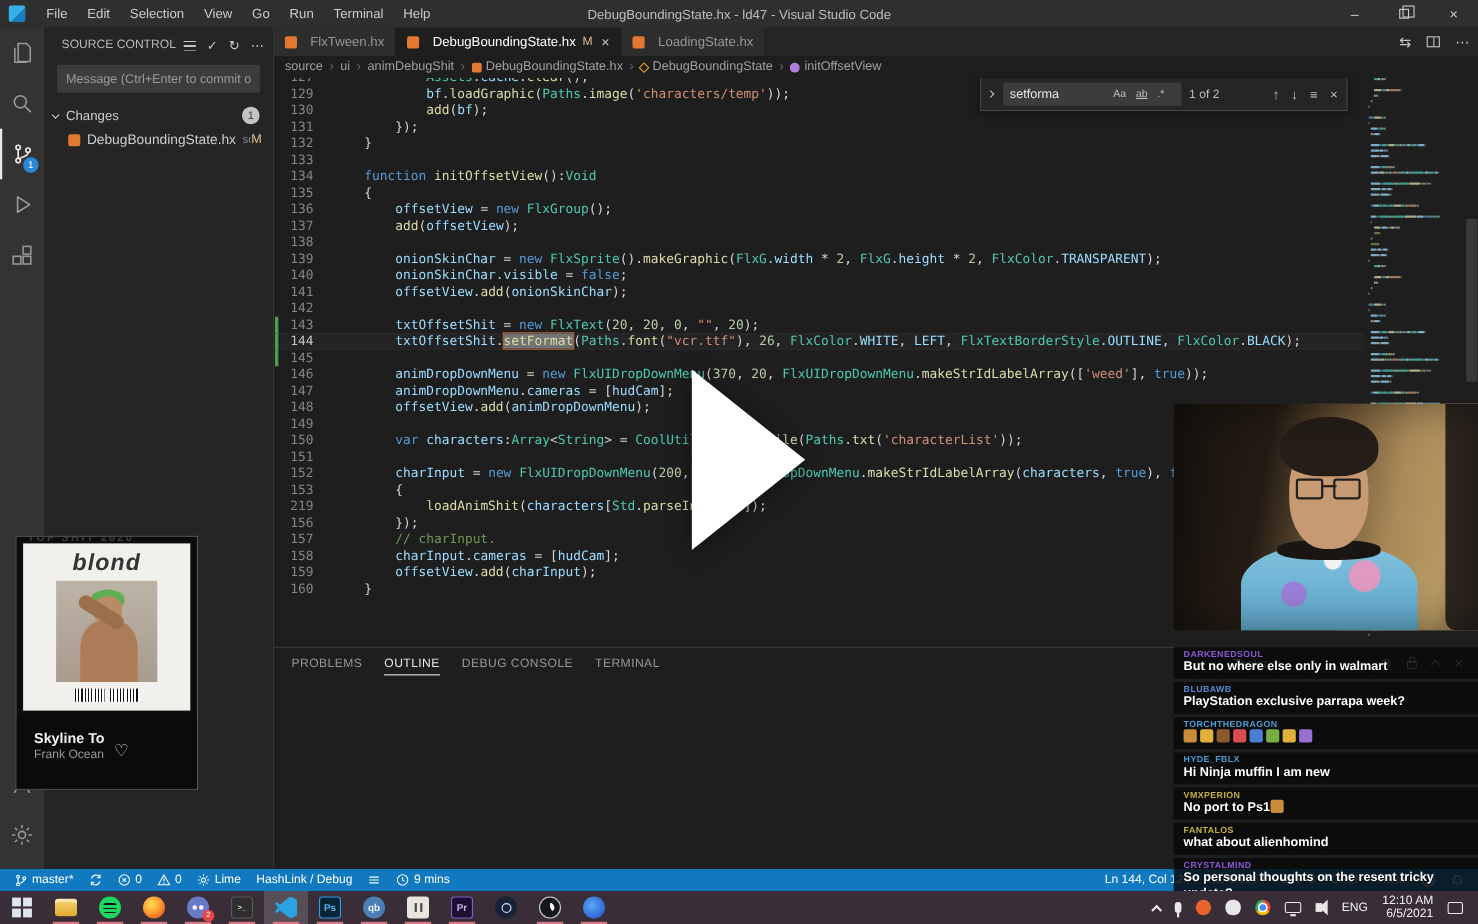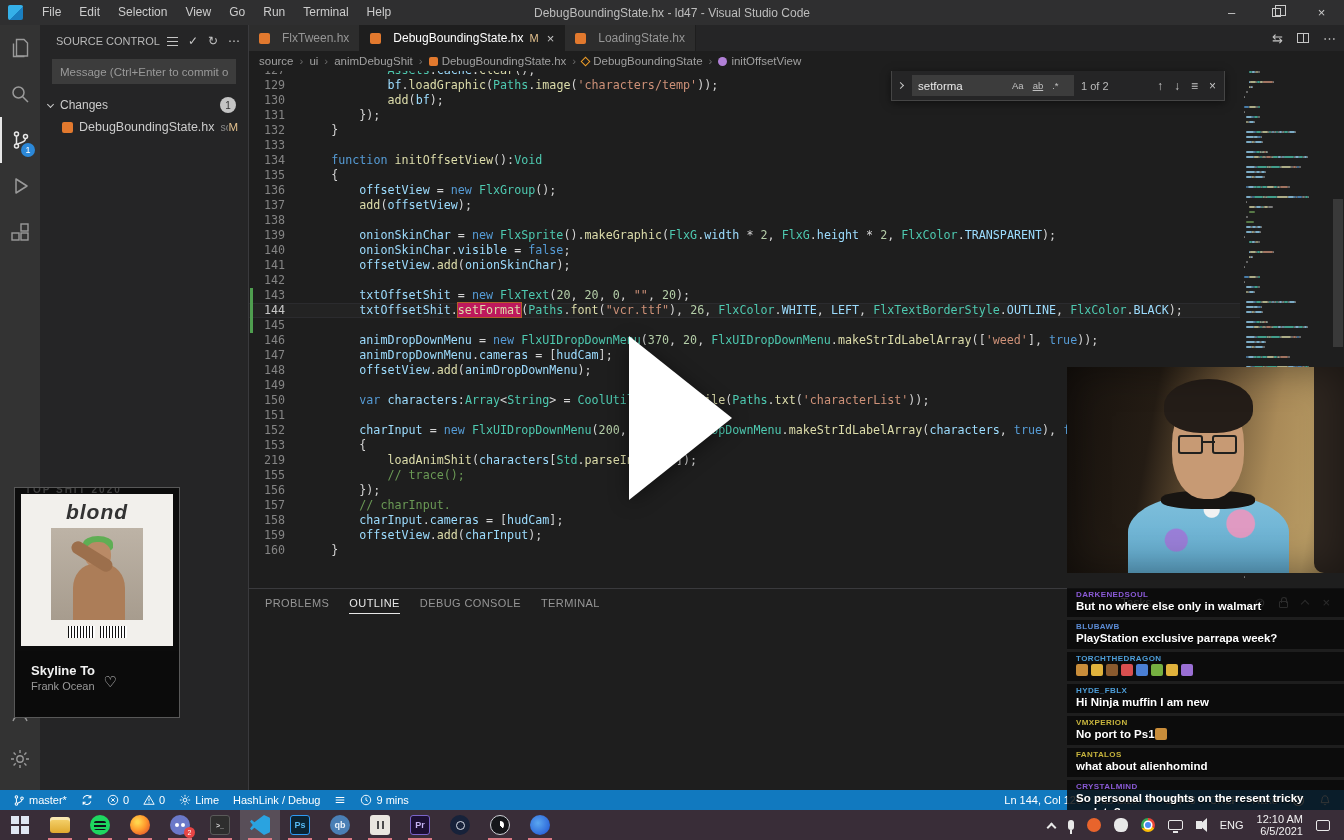--- a/index.html
+++ b/index.html
@@ -70,21 +70,21 @@
   .code-rows{margin-top:-8px}
   .code-row{display:flex;position:relative;height:15px;white-space:pre;
     font-family:"DejaVu Sans Mono",monospace;font-size:11.7px;line-height:15px}
   .ln{flex:none;width:36px;padding-right:0;text-align:right;color:#858585}
   .ln-cur{color:#c6c6c6}
   .code-text{margin-left:18px}
   .code-row.cur{background:rgba(120,120,120,.07);box-shadow:inset 0 1px 0 #2b2b2e,inset 0 -1px 0 #2b2b2e}
   .code-row.mod::before{content:'';position:absolute;left:1px;top:0;bottom:0;width:3px;background:#4f9e4f}
   .tk-p{color:#d4d4d4}.tk-k{color:#569cd6}.tk-t{color:#4ec9b0}.tk-f{color:#dcdcaa}
   .tk-v{color:#9cdcfe}.tk-s{color:#ce9178}.tk-n{color:#b5cea8}.tk-c{color:#6a9955}
-  .tk-hl{background:#be185d;box-shadow:0 0 0 1px #b15f2a}
+  .tk-hl{background:#737373;box-shadow:0 0 0 1px #b15f2a}
 
   
   .minimap{position:absolute;right:12px;top:46px;width:90px;height:517px;overflow:hidden;opacity:.75}
   .mm-row{display:flex;height:3px;margin-bottom:2px}
   .mm-seg{height:2px;border-radius:1px;flex:none}
   .mm-sp{height:2px;flex:none}
   .scrollbar{position:absolute;right:0;top:46px;width:12px;height:517px}
   .scroll-thumb{position:absolute;left:1px;right:1px;top:128px;height:148px;background:rgba(121,121,121,.3)}
 
   
@@ -411,21 +411,20 @@
           <div class="code-row mod"><span class="ln">145</span><span class="code-text"></span></div>
           <div class="code-row"><span class="ln">146</span><span class="code-text"><span class="tk-p">        </span><span class="tk-v">animDropDownMenu</span><span class="tk-p"> = </span><span class="tk-k">new</span><span class="tk-p"> </span><span class="tk-t">FlxUIDropDownMenu</span><span class="tk-p">(</span><span class="tk-n">370</span><span class="tk-p">, </span><span class="tk-n">20</span><span class="tk-p">, </span><span class="tk-t">FlxUIDropDownMenu</span><span class="tk-p">.</span><span class="tk-f">makeStrIdLabelArray</span><span class="tk-p">([</span><span class="tk-s">'weed'</span><span class="tk-p">], </span><span class="tk-k">true</span><span class="tk-p">));</span></span></div>
           <div class="code-row"><span class="ln">147</span><span class="code-text"><span class="tk-p">        </span><span class="tk-v">animDropDownMenu</span><span class="tk-p">.</span><span class="tk-v">cameras</span><span class="tk-p"> = [</span><span class="tk-v">hudCam</span><span class="tk-p">];</span></span></div>
           <div class="code-row"><span class="ln">148</span><span class="code-text"><span class="tk-p">        </span><span class="tk-v">offsetView</span><span class="tk-p">.</span><span class="tk-f">add</span><span class="tk-p">(</span><span class="tk-v">animDropDownMenu</span><span class="tk-p">);</span></span></div>
           <div class="code-row"><span class="ln">149</span><span class="code-text"></span></div>
           <div class="code-row"><span class="ln">150</span><span class="code-text"><span class="tk-p">        </span><span class="tk-k">var</span><span class="tk-p"> </span><span class="tk-v">characters</span><span class="tk-p">:</span><span class="tk-t">Array</span><span class="tk-p">&lt;</span><span class="tk-t">String</span><span class="tk-p">&gt; = </span><span class="tk-t">CoolUtil</span><span class="tk-p">.</span><span class="tk-f">coolTextFile</span><span class="tk-p">(</span><span class="tk-t">Paths</span><span class="tk-p">.</span><span class="tk-f">txt</span><span class="tk-p">(</span><span class="tk-s">'characterList'</span><span class="tk-p">));</span></span></div>
           <div class="code-row"><span class="ln">151</span><span class="code-text"></span></div>
           <div class="code-row"><span class="ln">152</span><span class="code-text"><span class="tk-p">        </span><span class="tk-v">charInput</span><span class="tk-p"> = </span><span class="tk-k">new</span><span class="tk-p"> </span><span class="tk-t">FlxUIDropDownMenu</span><span class="tk-p">(</span><span class="tk-n">200</span><span class="tk-p">, </span><span class="tk-n">20</span><span class="tk-p">, </span><span class="tk-t">FlxUIDropDownMenu</span><span class="tk-p">.</span><span class="tk-f">makeStrIdLabelArray</span><span class="tk-p">(</span><span class="tk-v">characters</span><span class="tk-p">, </span><span class="tk-k">true</span><span class="tk-p">), </span><span class="tk-k">function</span><span class="tk-p">(str:</span><span class="tk-t">String</span><span class="tk-p">)</span></span></div>
           <div class="code-row"><span class="ln">153</span><span class="code-text"><span class="tk-p">        {</span></span></div>
           <div class="code-row"><span class="ln">219</span><span class="code-text"><span class="tk-p">            </span><span class="tk-f">loadAnimShit</span><span class="tk-p">(</span><span class="tk-v">characters</span><span class="tk-p">[</span><span class="tk-t">Std</span><span class="tk-p">.</span><span class="tk-f">parseInt</span><span class="tk-p">(str)]);</span></span></div>
-          <div class="code-row"><span class="ln">155</span><span class="code-text"><span class="tk-p">            </span><span class="tk-c">// trace();</span></span></div>
           <div class="code-row"><span class="ln">156</span><span class="code-text"><span class="tk-p">        });</span></span></div>
           <div class="code-row"><span class="ln">157</span><span class="code-text"><span class="tk-p">        </span><span class="tk-c">// charInput.</span></span></div>
           <div class="code-row"><span class="ln">158</span><span class="code-text"><span class="tk-p">        </span><span class="tk-v">charInput</span><span class="tk-p">.</span><span class="tk-v">cameras</span><span class="tk-p"> = [</span><span class="tk-v">hudCam</span><span class="tk-p">];</span></span></div>
           <div class="code-row"><span class="ln">159</span><span class="code-text"><span class="tk-p">        </span><span class="tk-v">offsetView</span><span class="tk-p">.</span><span class="tk-f">add</span><span class="tk-p">(</span><span class="tk-v">charInput</span><span class="tk-p">);</span></span></div>
           <div class="code-row"><span class="ln">160</span><span class="code-text"><span class="tk-p">    }</span></span></div>
         </div>
     </div>
 
     <div class="minimap" id="minimap">
         <div class="mm-row">

